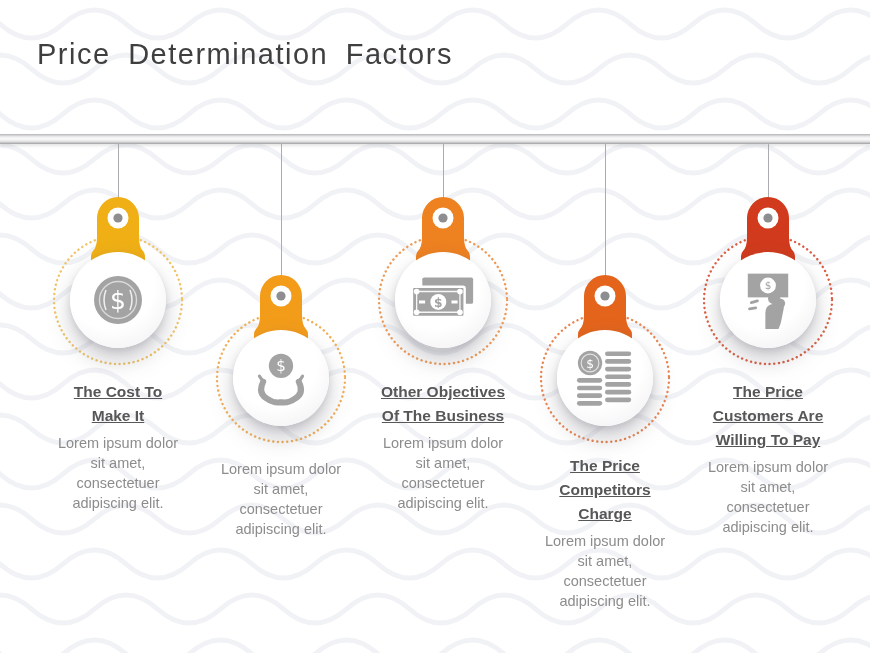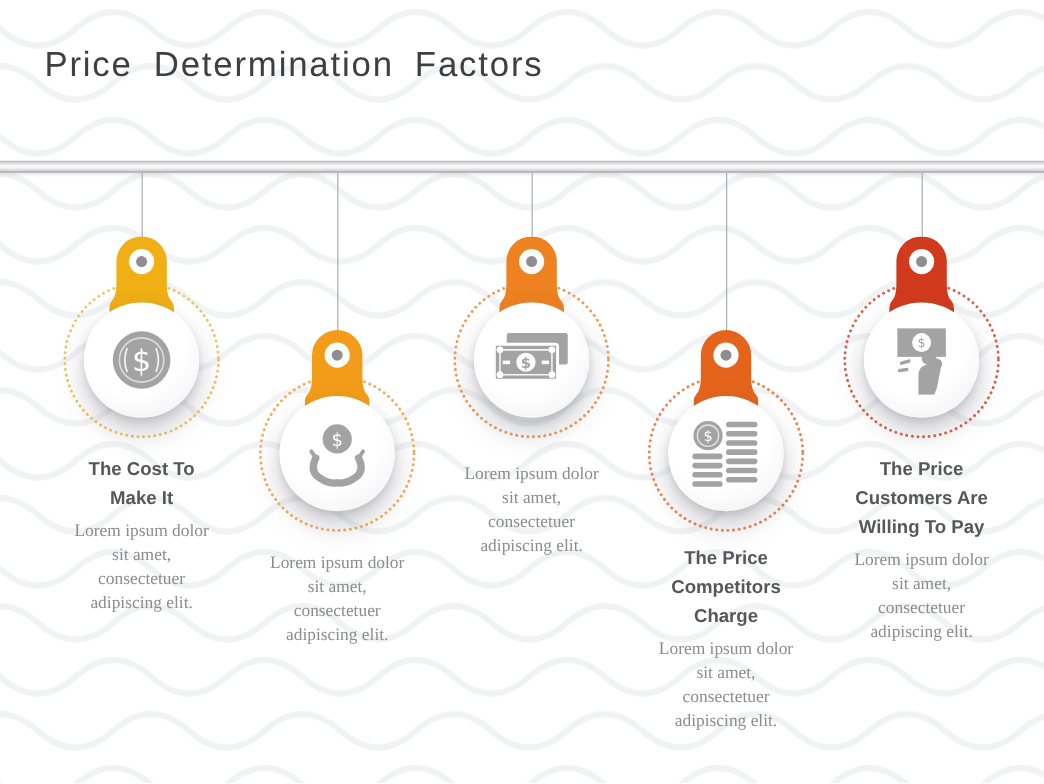--- a/index.html
+++ b/index.html
@@ -36,23 +36,23 @@
       box-shadow:0 12px 22px rgba(105,105,118,0.35), 0 3px 6px rgba(105,105,118,0.18);
       display:flex;align-items:center;justify-content:center;}
   .high .circle{top:252px;}
   .low  .circle{top:330px;}
   .circle svg{color:var(--icon-color,#a3a3a3);}
 
   .text{position:absolute;left:0;width:170px;text-align:center;z-index:2;}
   .high .text{top:380px;}
   .low  .text{top:454px;}
   .text h3{margin:0;font-size:15.5px;line-height:24px;font-weight:700;color:#575757;
-      white-space:pre-line;font-family:"Liberation Sans", sans-serif;}
+      white-space:pre-line;font-family:"Liberation Sans", sans-serif;text-decoration:underline;}
   .text p{margin:5px 0 0;font-size:14.5px;line-height:20px;font-weight:400;color:#8c8c8c;
-      white-space:pre-line;font-family:Liberation Serif, serif;}
+      white-space:pre-line;font-family:Liberation Sans, sans-serif;}
 </style>
 </head>
 <body>
 
 <div id="slide">
 
   <svg id="wave-bg" width="870" height="653">
     <defs>
       <pattern id="wv" width="126" height="90" patternUnits="userSpaceOnUse">
         <path d="M-63 24 Q-31.5 -4 0 24 T63 24 T126 24 T189 24" fill="none" stroke="#eef0f3" stroke-width="5"></path>
@@ -142,20 +142,22 @@
           <circle cx="52" cy="16" r="3" fill="#ffffff"></circle>
         <circle cx="6" cy="38" r="3" fill="#ffffff"></circle>
           <circle cx="52" cy="38" r="3" fill="#ffffff"></circle>
         <rect x="8.5" y="25.5" width="6.5" height="3.2" fill="#ffffff"></rect>
         <rect x="43" y="25.5" width="6.5" height="3.2" fill="#ffffff"></rect>
         <circle cx="29" cy="27" r="8.5" fill="#ffffff"></circle>
         <text x="29" y="32" text-anchor="middle" font-size="13" font-weight="bold" fill="currentColor" font-family="DejaVu Sans, sans-serif">$</text>
       </svg>
     </div>
     <div class="text">
+      <h3>Other Objectives
+Of The Business</h3>
       <p>Lorem ipsum dolor
 sit amet,
 consectetuer
 adipiscing elit.</p>
     </div>
   </div>
 
   <div class="item i4 low">
     <div class="string"></div>
     <svg class="ring" width="132" height="132" viewBox="0 0 132 132">

